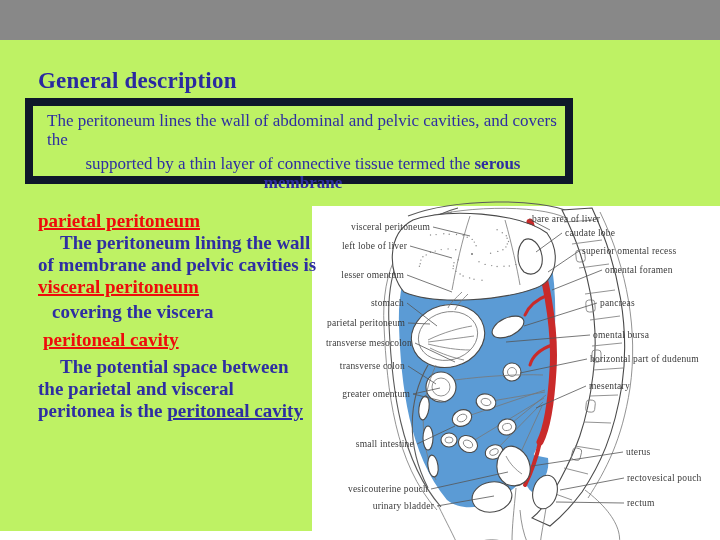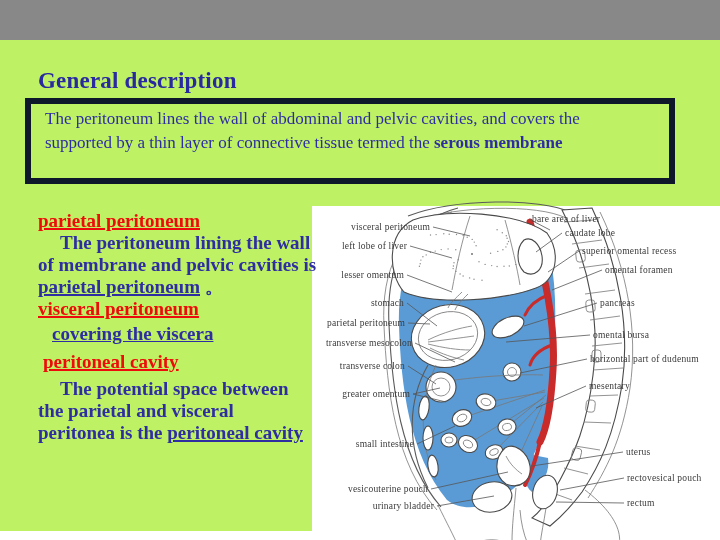--- a/index.html
+++ b/index.html
@@ -12,37 +12,37 @@
   
   .bottom-white{position:absolute;left:0;top:491px;width:720px;height:49px;background:#ffffff;}
   
   .diagram-panel{position:absolute;left:312px;top:166px;width:408px;height:374px;background:#ffffff;}
 
   .slide-title{
     position:absolute;left:38px;top:28px;
     font-size:23px;font-weight:bold;color:#2a2aa0;letter-spacing:.2px;
   }
   .desc-box{
-    position:absolute;left:25px;top:58px;width:650px;height:86px;
-    border:6px solid #0f172a;box-sizing:border-box;
+    position:absolute;left:25px;top:58px;width:548px;height:86px;
+    border:8px solid #0f172a;box-sizing:border-box;
     padding:5px 6px 16px 14px;
     color:#2e2ea2;font-size:17px;line-height:19px;
   }
-  .desc-box .line3{margin-top:5px;}
+  .desc-box .line3{margin-top:5px;text-align:center;}
   .desc-box b{font-weight:bold;}
 
   .left-col{position:absolute;left:38px;top:170px;width:300px;
     font-size:19px;font-weight:bold;color:#2e2ea2;}
   .left-col .ln{height:22px;line-height:22px;white-space:nowrap;}
   .term{color:#ee0b0b;text-decoration:underline;text-decoration-thickness:2px;}
   .u-blue{text-decoration:underline;text-decoration-thickness:2px;}
   .ind-lg{padding-left:22px;}
   .ind-md{padding-left:14px;}
   .ind-sm{padding-left:5px;}
-  .mt3{margin-top:3px;text-decoration:underline;} .mt5{margin-top:5px;} .mt6{margin-top:6px;}
+  .mt3{margin-top:3px;} .mt5{margin-top:5px;} .mt6{margin-top:6px;}
 
   .page-number{
     position:absolute;left:40px;top:503px;
     font-size:21px;font-weight:bold;color:#8a1313;
   }
 
   svg#figure{position:absolute;left:0;top:0;}
   svg#figure text{
     font-family:"Liberation Serif","DejaVu Serif",serif;
     font-size:9.5px;fill:#3a3a3a;letter-spacing:.2px;
@@ -64,21 +64,20 @@
 
   <div class="desc-box">
     <div>The peritoneum lines the wall of abdominal and pelvic cavities, and covers the</div>
     <div class="line3"><span>supported by a thin layer of connective tissue termed the </span><b>serous membrane</b></div>
   </div>
 
   <div class="left-col">
     <div class="ln term">parietal peritoneum</div>
     <div class="ln ind-lg">The peritoneum lining the wall</div>
     <div class="ln">of membrane and pelvic cavities is</div>
-    <div class="ln"><span class="u-blue">parietal peritoneum</span><span> 。</span></div>
     <div class="ln term">visceral peritoneum</div>
     <div class="ln ind-md mt3">covering the viscera</div>
     <div class="ln term ind-sm mt6">peritoneal cavity</div>
     <div class="ln ind-lg mt5">The potential space between</div>
     <div class="ln">the parietal and visceral</div>
     <div class="ln"><span>peritonea is the </span><span class="u-blue">peritoneal cavity</span></div>
   </div>
 
   <svg id="figure" width="720" height="540" viewBox="0 0 720 540">
 

